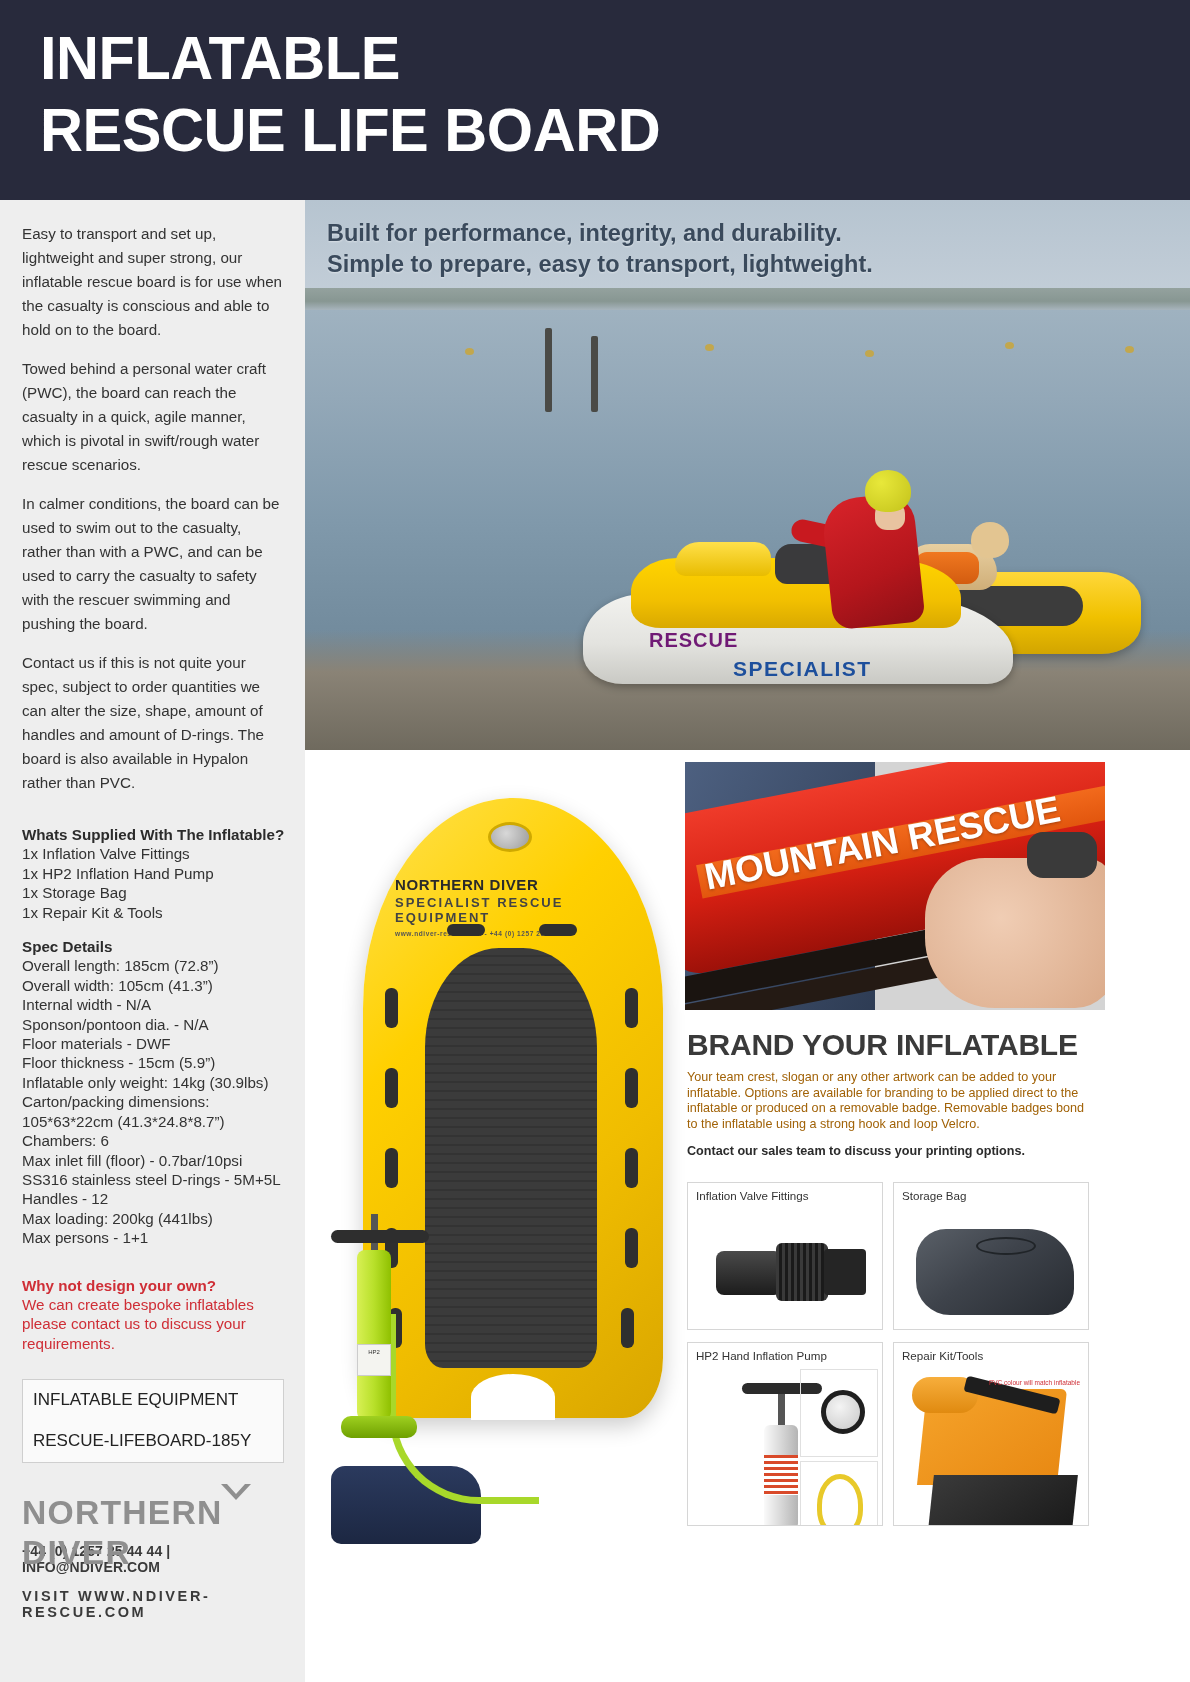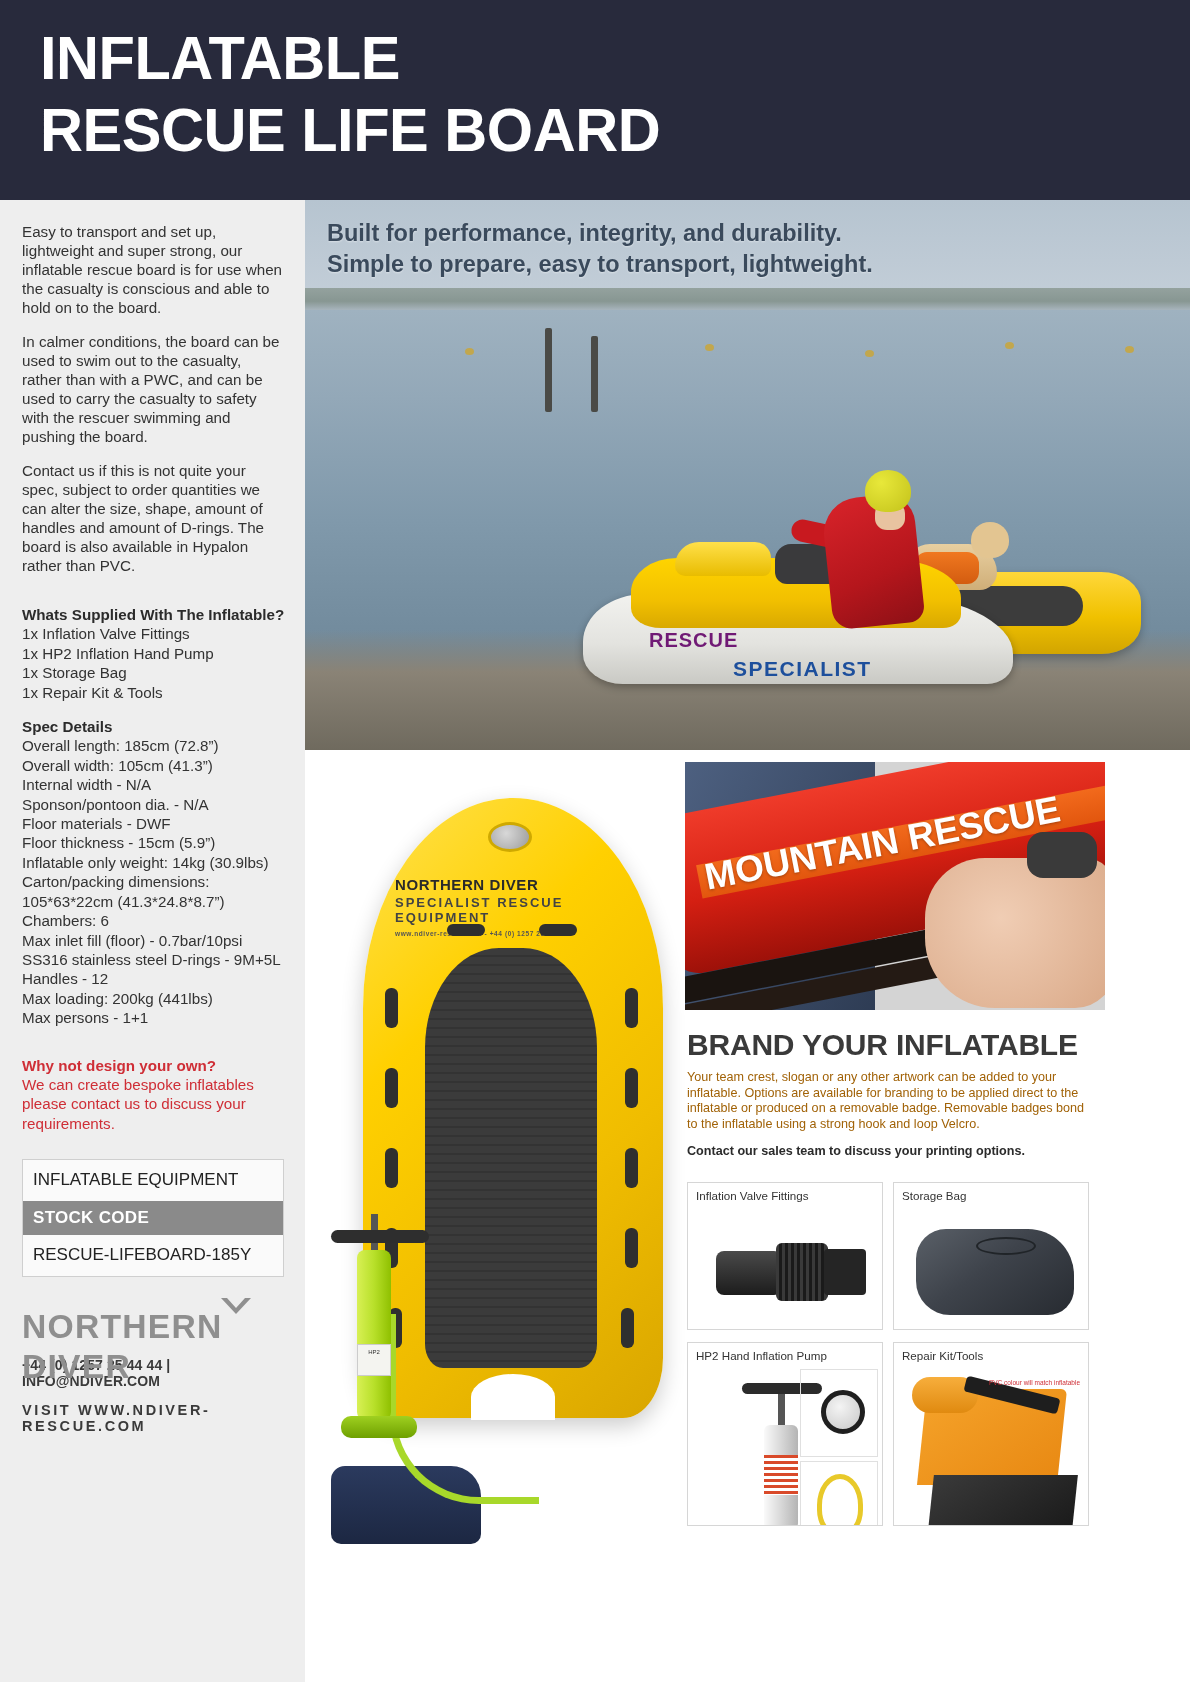--- a/index.html
+++ b/index.html
@@ -24,21 +24,21 @@
     transform:scaleX(0.96); transform-origin:left center;
   }
 
   
   .sidebar {
     position:absolute; left:0; top:200px; width:305px; height:1482px;
     background:#eeeeee;
     padding:22px 20px 0 22px;
   }
   .sb-p {
-    font-size:15.2px; line-height:19px; color:#333; margin-bottom:15px;
+    font-size:15.2px; line-height:24px; color:#333; margin-bottom:15px;
   }
   .sb-head {
     font-size:15.2px; line-height:19.4px; font-weight:bold; color:#2b2b2b;
   }
   .sb-line { font-size:15.2px; line-height:19.4px; color:#333; }
   .sb-gap { height:15px; }
   .red { color:#cf2e36; }
   .red-head { color:#cf2e36; font-weight:bold; }
 
   
@@ -400,20 +400,21 @@
 <div class="header">
   <h1>
     <span>INFLATABLE</span><br>
     <span>RESCUE LIFE BOARD</span>
   </h1>
 </div>
 
 <div class="sidebar">
 
   <div class="sb-p">Easy to transport and set up, lightweight and super strong, our inflatable rescue board is for use when the casualty is conscious and able to hold on to the board.</div>
+  <div class="sb-p">Towed behind a personal water craft (PWC), the board can reach the casualty in a quick, agile manner, which is pivotal in swift/rough water rescue scenarios.</div>
   <div class="sb-p">In calmer conditions, the board can be used to swim out to the casualty, rather than with a PWC, and can be used to carry the casualty to safety with the rescuer swimming and pushing the board.</div>
   <div class="sb-p">Contact us if this is not quite your spec, subject to order quantities we can alter the size, shape, amount of handles and amount of D-rings. The board is also available in Hypalon rather than PVC.</div>
 
   <div class="sb-gap"></div>
   <div class="sb-head">Whats Supplied With The Inflatable?</div>
   <div class="sb-line">1x Inflation Valve Fittings</div>
   <div class="sb-line">1x HP2 Inflation Hand Pump</div>
   <div class="sb-line">1x Storage Bag</div>
   <div class="sb-line">1x Repair Kit &amp; Tools</div>
 
@@ -423,32 +424,31 @@
   <div class="sb-line">Overall width: 105cm (41.3”)</div>
   <div class="sb-line">Internal width - N/A</div>
   <div class="sb-line">Sponson/pontoon dia. - N/A</div>
   <div class="sb-line">Floor materials - DWF</div>
   <div class="sb-line">Floor thickness - 15cm (5.9”)</div>
   <div class="sb-line">Inflatable only weight: 14kg (30.9lbs)</div>
   <div class="sb-line">Carton/packing dimensions:</div>
   <div class="sb-line">105*63*22cm (41.3*24.8*8.7”)</div>
   <div class="sb-line">Chambers: 6</div>
   <div class="sb-line">Max inlet fill (floor) - 0.7bar/10psi</div>
-  <div class="sb-line">SS316 stainless steel D-rings - 9M+5L</div>
+  <div class="sb-line">SS316 stainless steel D-rings - 5M+5L</div>
   <div class="sb-line">Handles - 12</div>
   <div class="sb-line">Max loading: 200kg (441lbs)</div>
   <div class="sb-line">Max persons - 1+1</div>
 
   <div style="height:28px"></div>
   <div class="sb-head red-head">Why not design your own?</div>
   <div class="sb-line red">We can create bespoke inflatables please contact us to discuss your requirements.</div>
 
   <div class="spec-table">
     <div class="spec-td">INFLATABLE EQUIPMENT</div>
-    <div class="spec-th">STOCK CODE</div>
     <div class="spec-td">RESCUE-LIFEBOARD-185Y</div>
   </div>
 
   <div class="logo-block">
     <div class="logo-wrap">
       <div class="logo-text">NORTHERN DIVER</div>
       <svg class="logo-tick" viewBox="0 0 30 16">
         <polygon points="0,0 15,16 30,0 24,0 15,10 6,0" fill="#8f8f8f"></polygon>
       </svg>
     </div>

